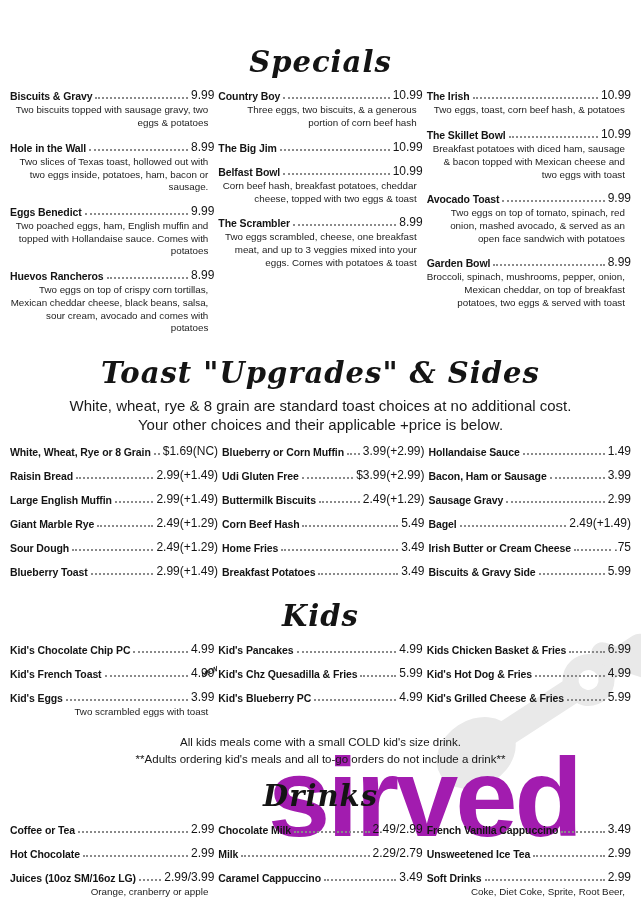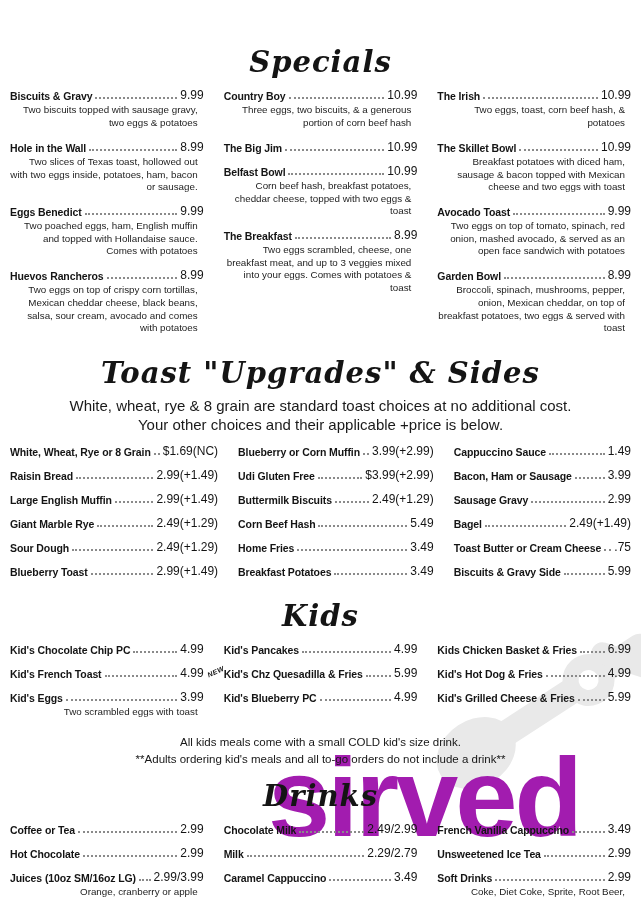--- a/index.html
+++ b/index.html
@@ -13,21 +13,21 @@
 
   .section { margin-bottom:12px; }
   .section-title {
     font-family:"DejaVu Serif", serif;
     font-style:italic; font-weight:bold;
     font-size:29px; line-height:1.15;
     text-align:center; letter-spacing:1px;
     margin-bottom:9px;
   }
   .section-intro { text-align:center; font-size:15px; line-height:1.32; margin:-4px 0 9px; color:#1a1a1a; }
-  .columns { display:grid; grid-template-columns:1fr 1fr 1fr; column-gap:20px; }
+  .columns { display:grid; grid-template-columns:1fr 1fr 1fr; column-gap:4px; }
 
   .item { margin-bottom:10px; position:relative; }
   .item-row { display:flex; align-items:flex-end; }
   .item-name { font-weight:bold; font-size:10.5px; letter-spacing:-0.1px; white-space:nowrap; }
   .leader { flex:1; border-bottom:2px dotted #8a8a8a; margin:0 3px 3px 3px; min-width:6px; }
   .item-price { font-size:12px; white-space:nowrap; flex-shrink:0; }
   .item-desc { font-size:9.8px; line-height:1.3; margin-top:2px; color:#1c1c1c; padding-right:6px;text-align:right; }
   .item-badge {
     position:absolute; left:-17px; top:2px;
     font-size:7px; font-weight:bold; font-style:italic;
@@ -134,21 +134,21 @@
       <span class="item-name">Belfast Bowl</span>
       <span class="leader"></span>
       <span class="item-price">10.99</span>
     </div>
     <div class="item-desc">Corn beef hash, breakfast potatoes, cheddar cheese, topped with two eggs &amp; toast</div>
   </div>
 
   <div class="item">
 
     <div class="item-row">
-      <span class="item-name">The Breakfast</span>
+      <span class="item-name">The Scrambler</span>
       <span class="leader"></span>
       <span class="item-price">8.99</span>
     </div>
     <div class="item-desc">Two eggs scrambled, cheese, one breakfast meat, and up to 3 veggies mixed into your eggs. Comes with potatoes &amp; toast</div>
   </div>
 </div>
         <div class="col">
   <div class="item">
 
     <div class="item-row">
@@ -319,21 +319,21 @@
       <span class="leader"></span>
       <span class="item-price">3.49</span>
     </div>
 
   </div>
 </div>
         <div class="col">
   <div class="item">
 
     <div class="item-row">
-      <span class="item-name">Cappuccino Sauce</span>
+      <span class="item-name">Hollandaise Sauce</span>
       <span class="leader"></span>
       <span class="item-price">1.49</span>
     </div>
 
   </div>
 
   <div class="item">
 
     <div class="item-row">
       <span class="item-name">Bacon, Ham or Sausage</span>
@@ -359,21 +359,21 @@
       <span class="item-name">Bagel</span>
       <span class="leader"></span>
       <span class="item-price">2.49(+1.49)</span>
     </div>
 
   </div>
 
   <div class="item">
 
     <div class="item-row">
-      <span class="item-name">Toast Butter or Cream Cheese</span>
+      <span class="item-name">Irish Butter or Cream Cheese</span>
       <span class="leader"></span>
       <span class="item-price">.75</span>
     </div>
 
   </div>
 
   <div class="item">
 
     <div class="item-row">
       <span class="item-name">Biscuits &amp; Gravy Side</span>

